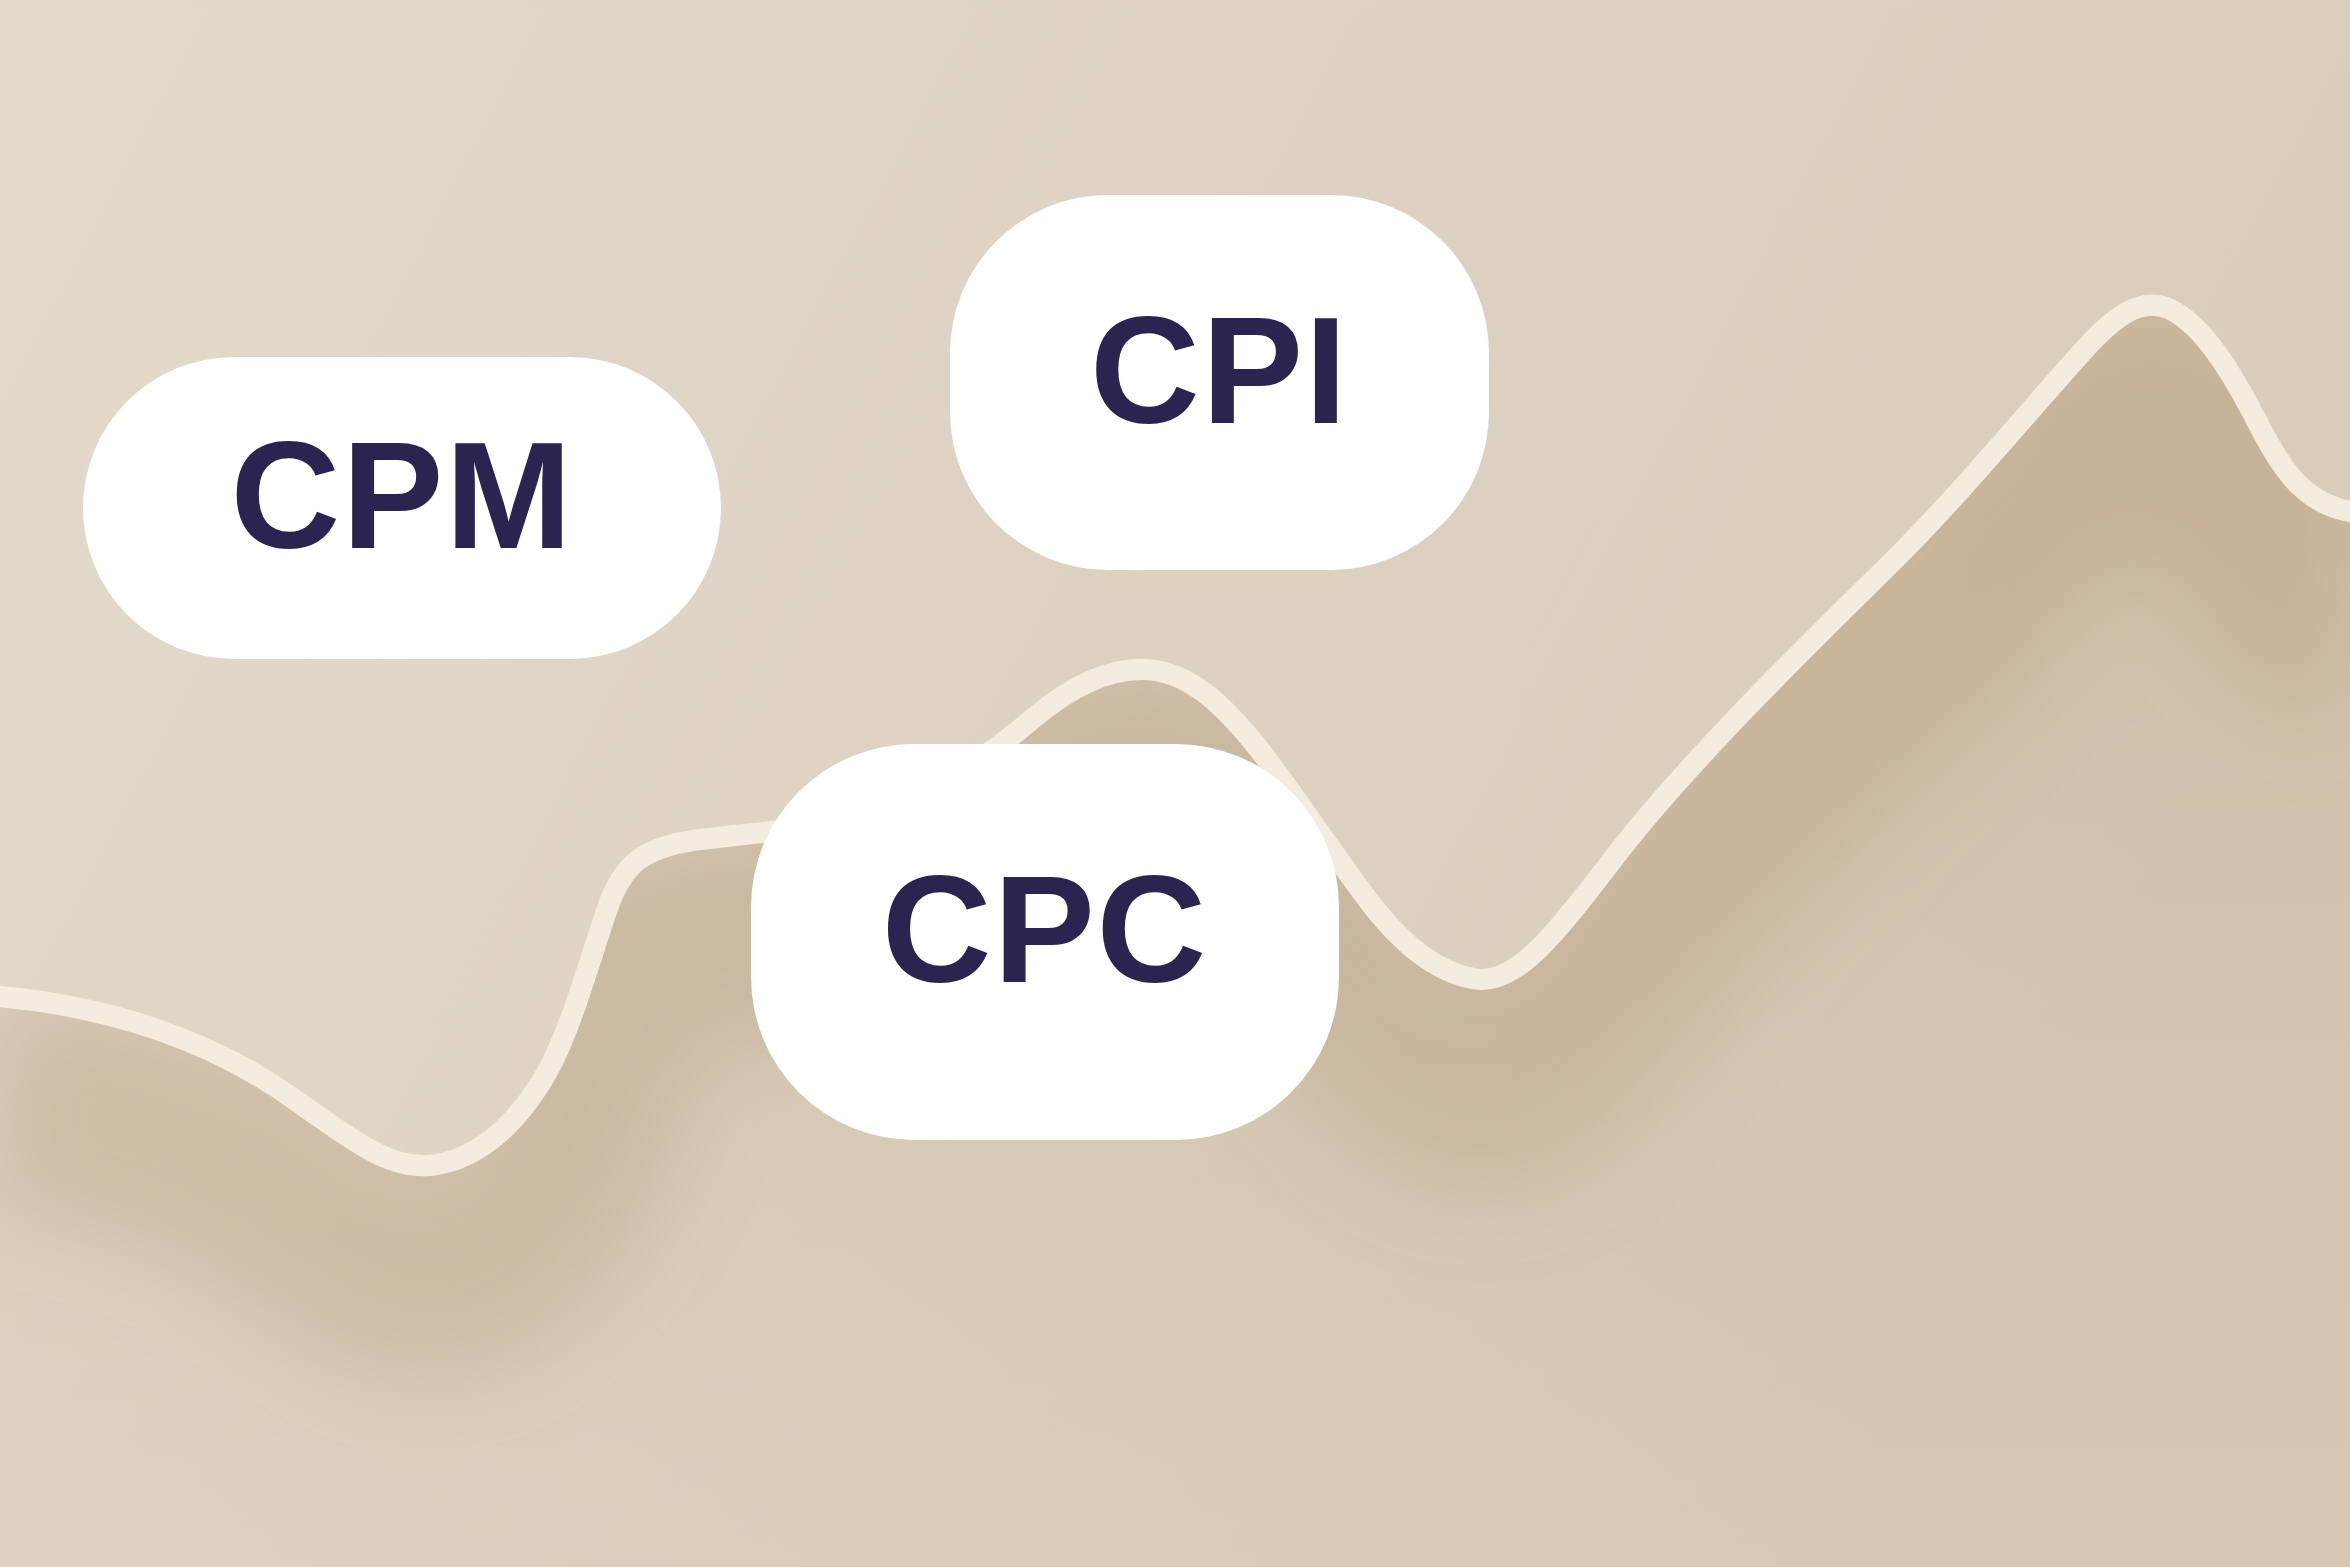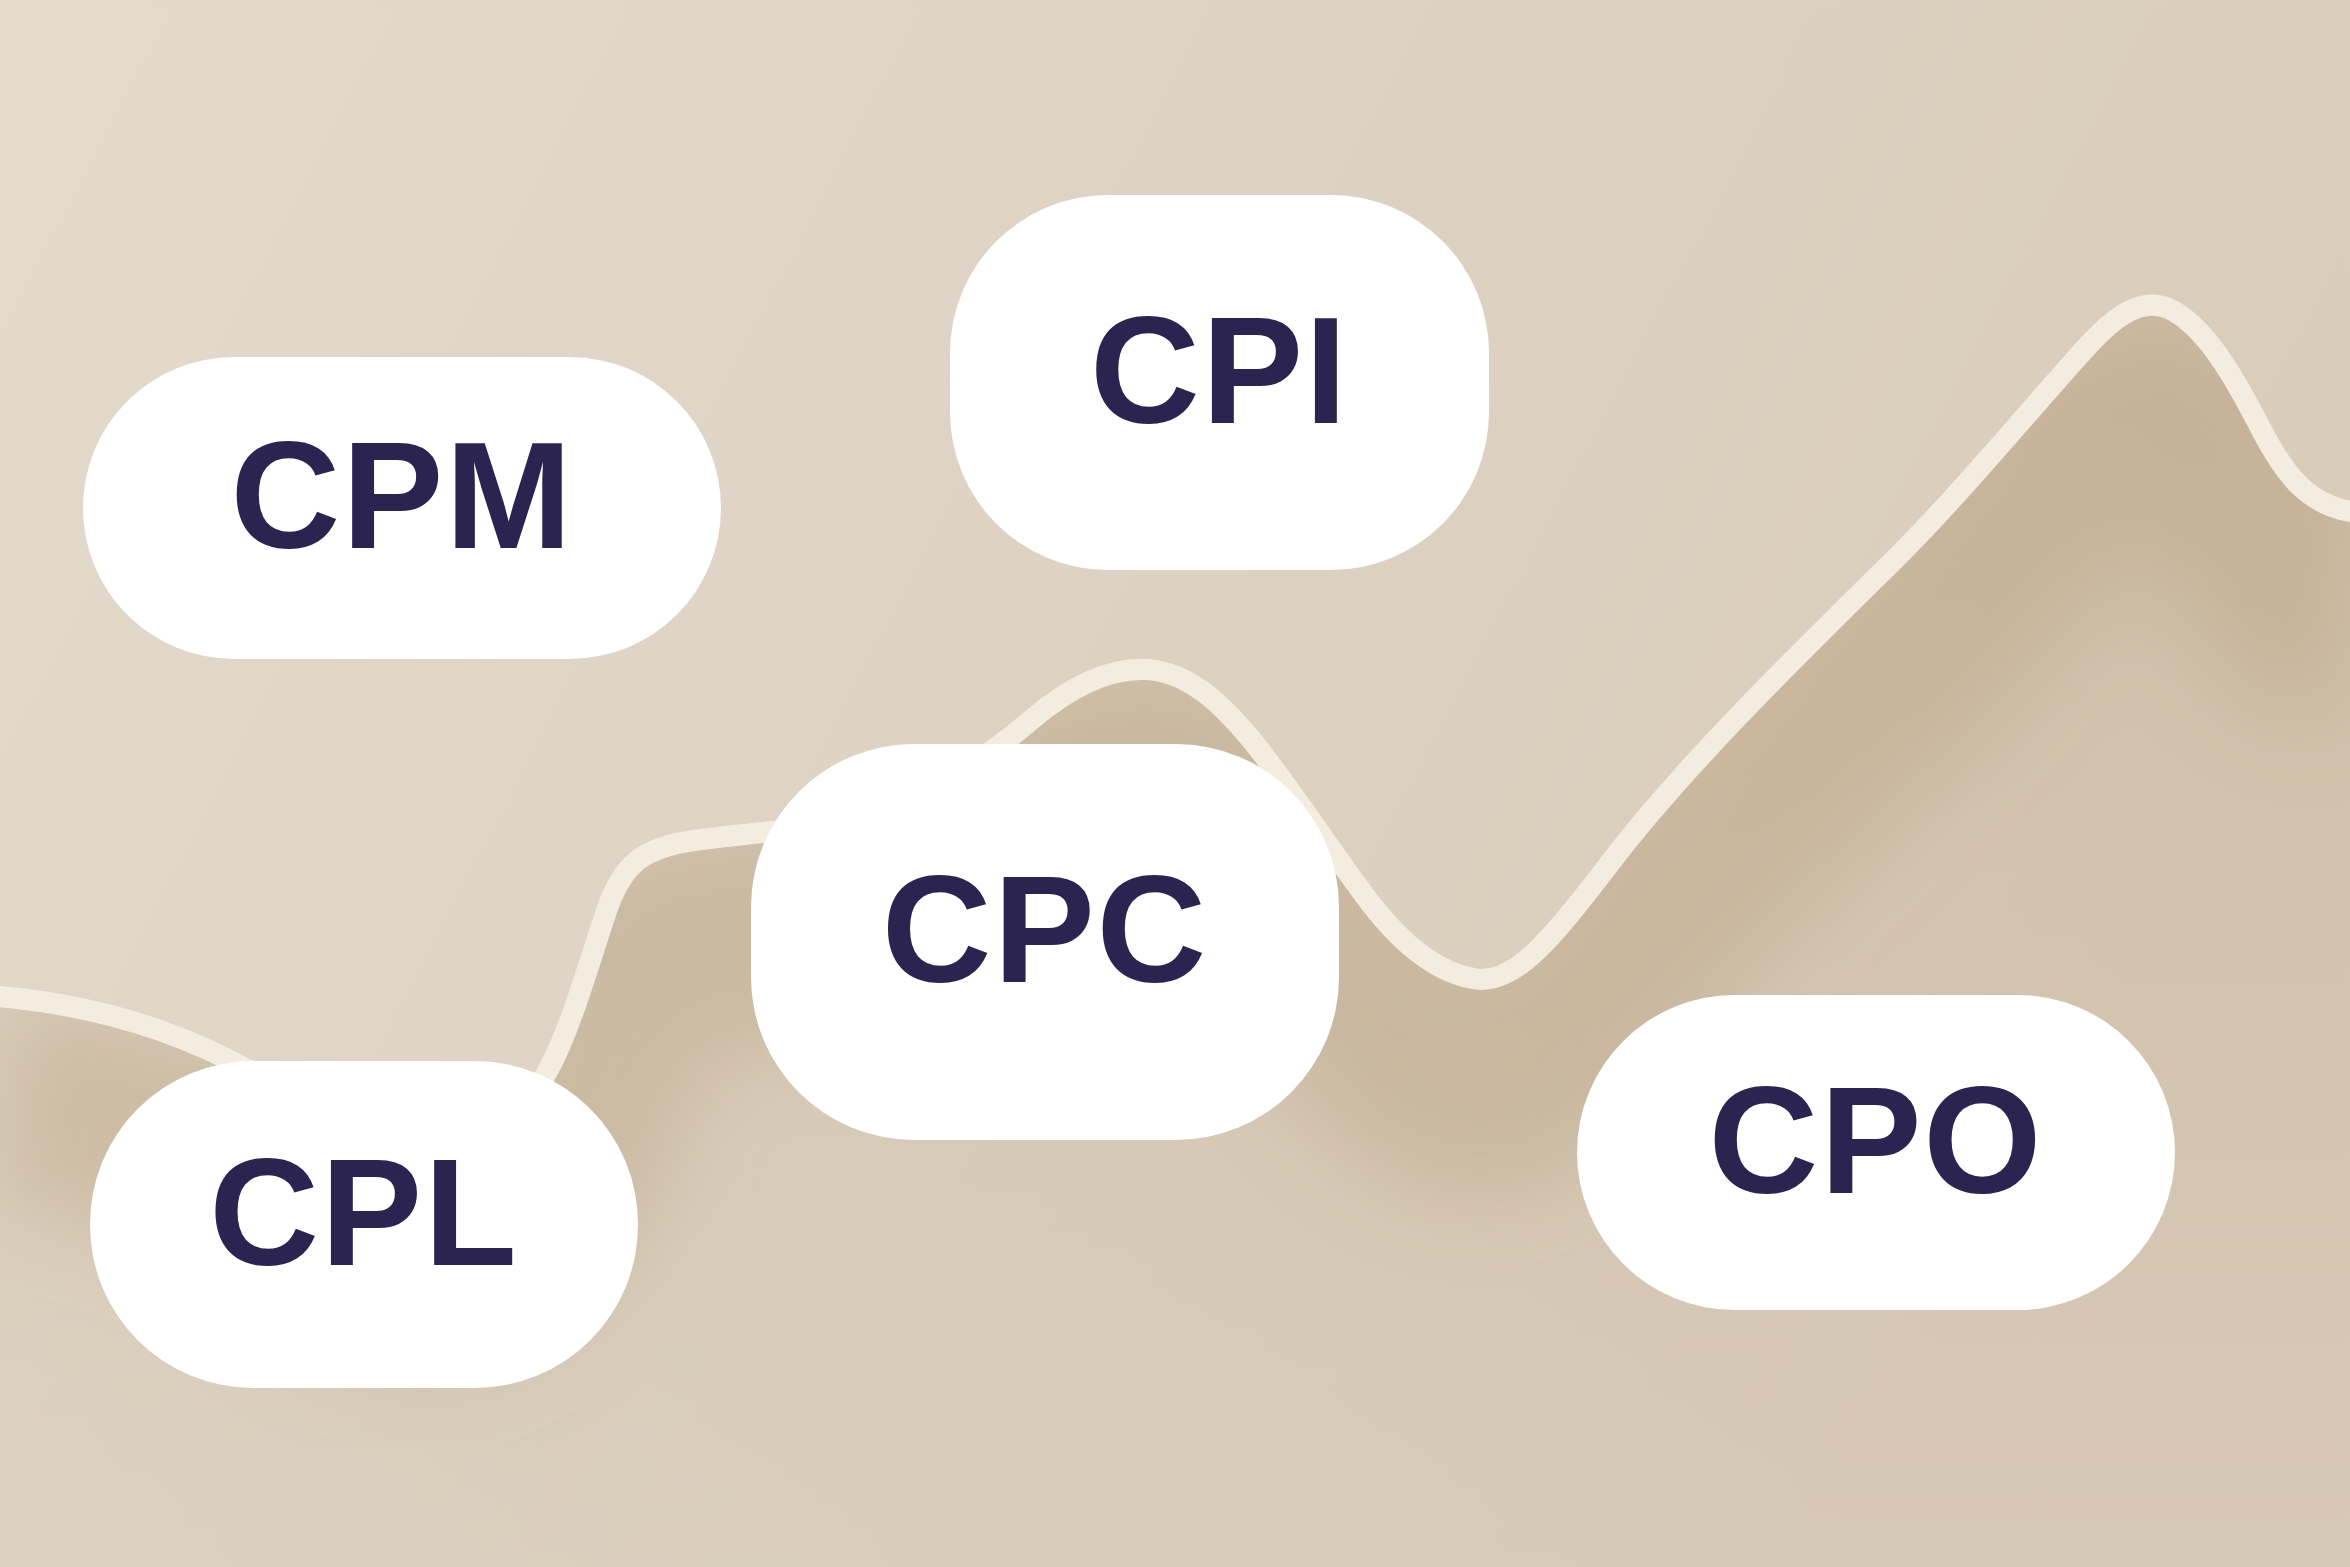--- a/index.html
+++ b/index.html
@@ -157,21 +157,15 @@
 
   <div class="pill pill-cpm">
     <span>CPM</span>
   </div>
   <div class="pill pill-cpi">
     <span>CPI</span>
   </div>
   <div class="pill pill-cpc">
     <span>CPC</span>
   </div>
-  <div class="pill pill-cpl">
-    <span>CPL</span>
-  </div>
-  <div class="pill pill-cpo">
-    <span>CPO</span>
-  </div>
 
 </div>
 
 
 </body></html>

